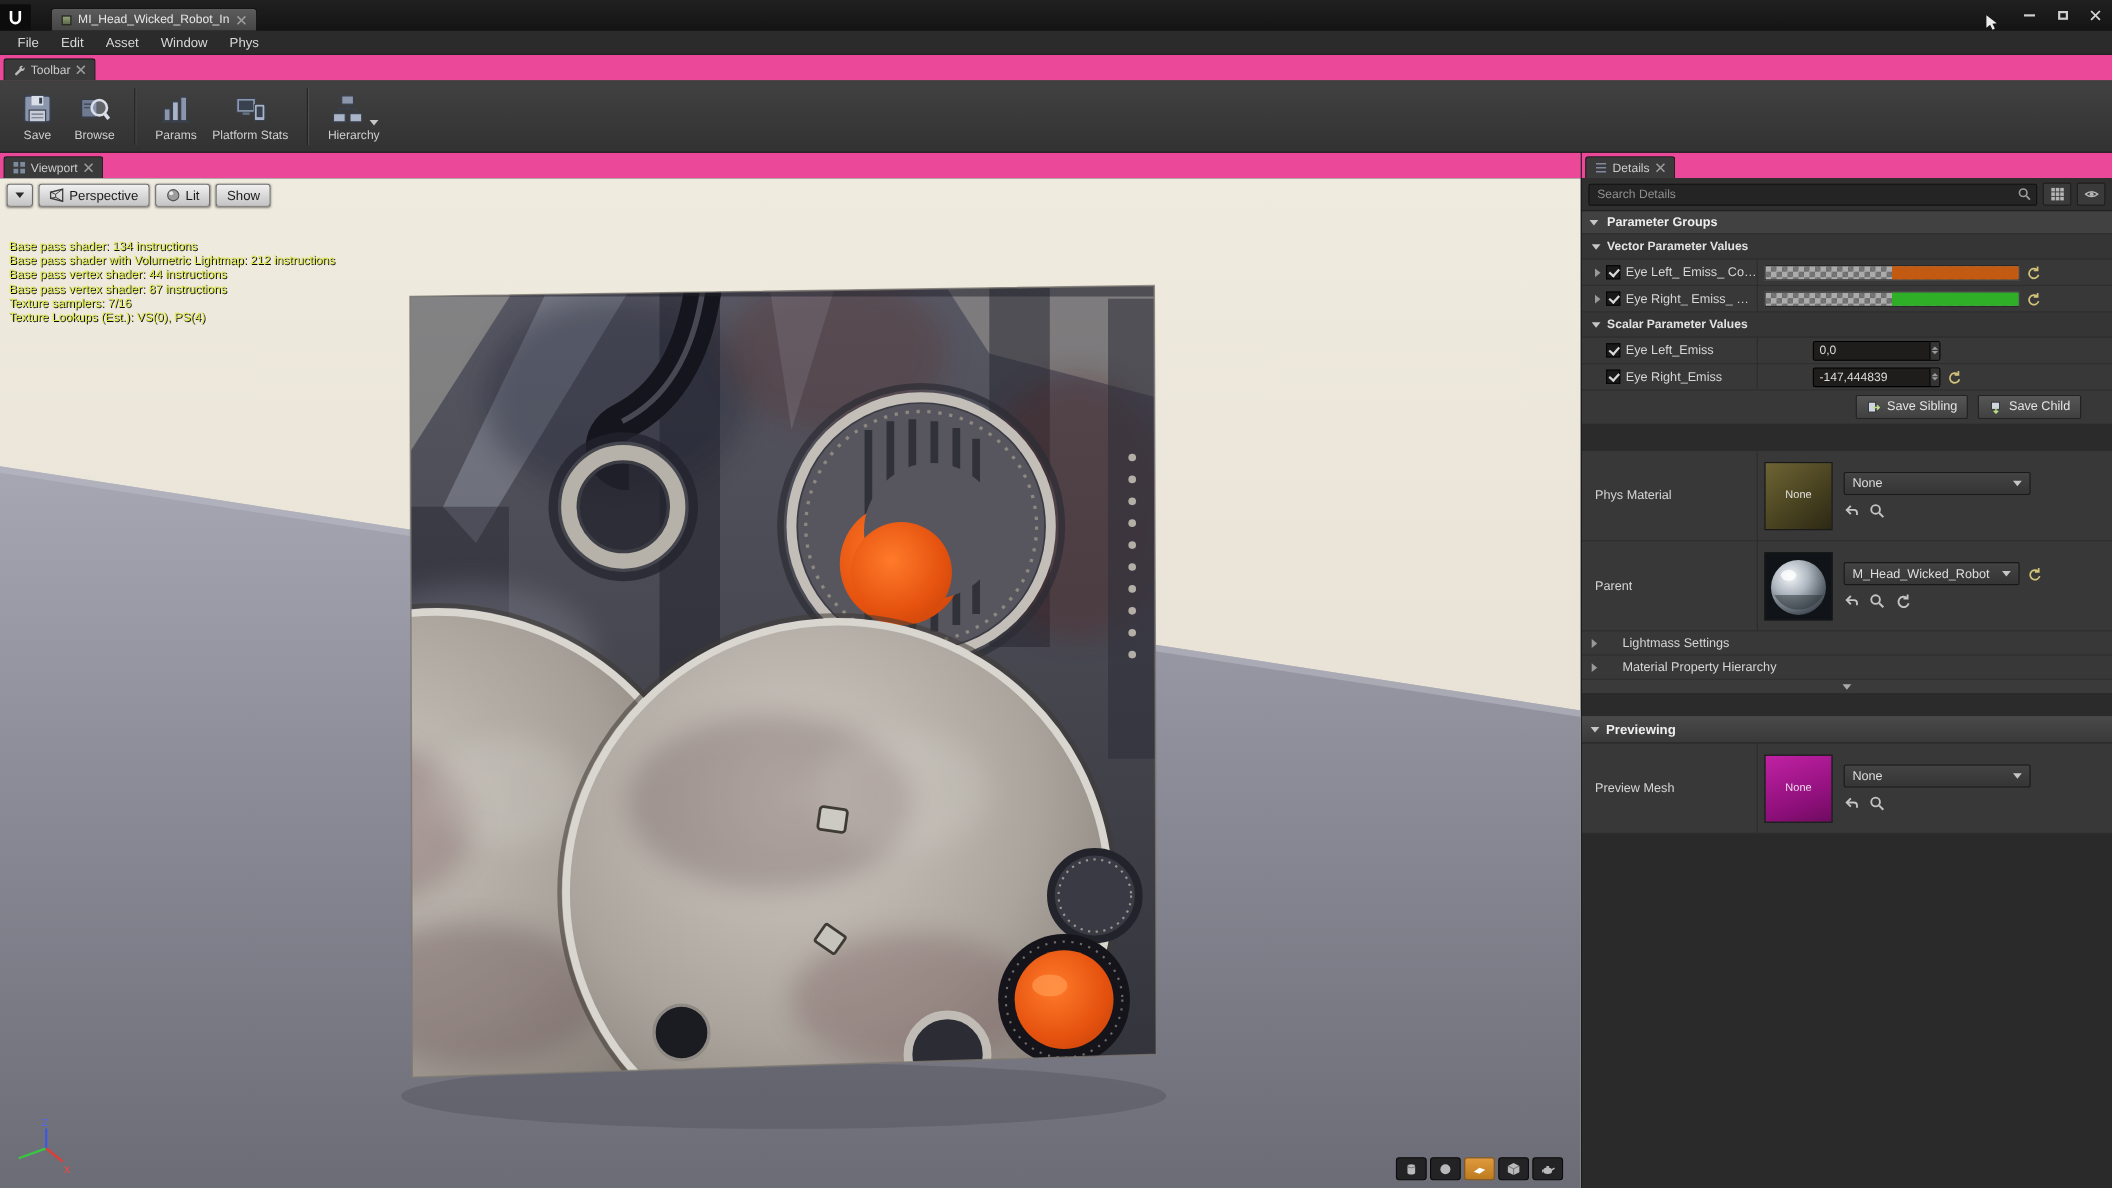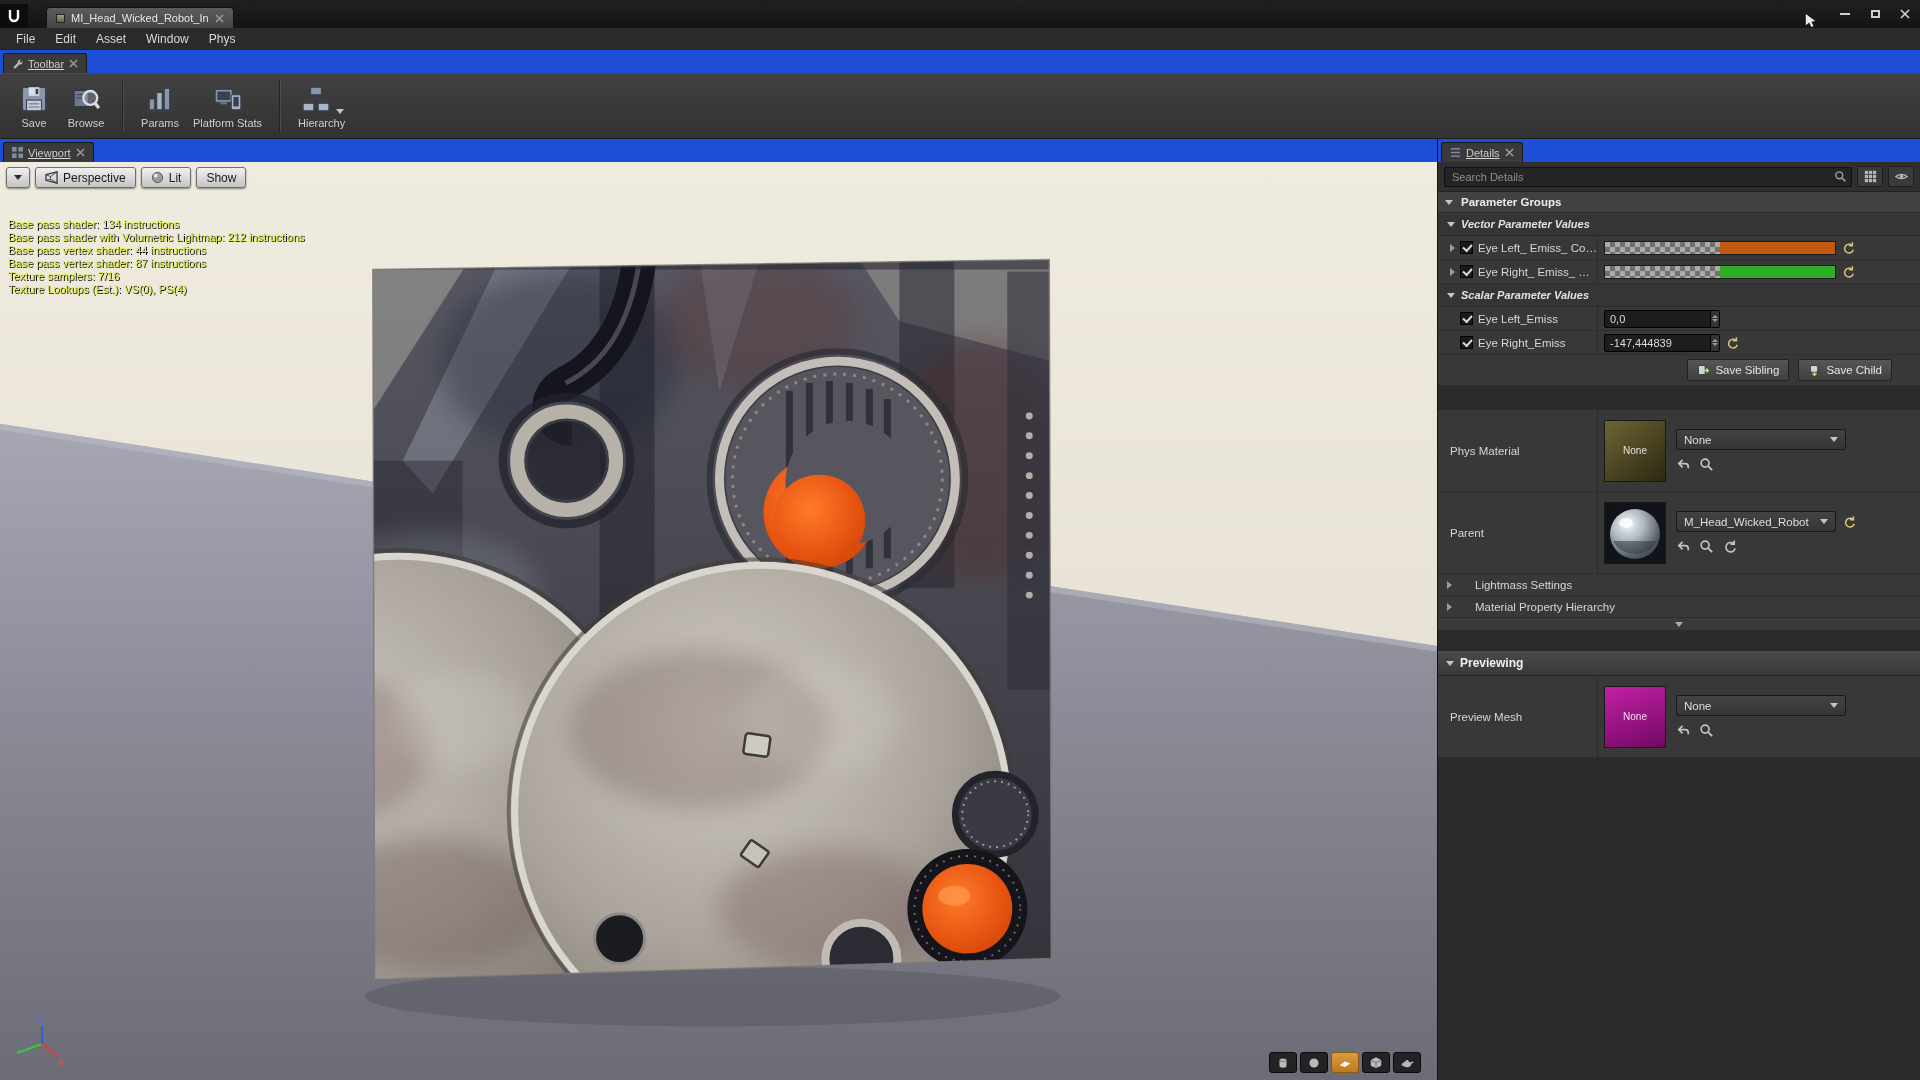--- a/index.html
+++ b/index.html
@@ -19,21 +19,21 @@
   .wc{width:30px;height:100%;display:flex;align-items:center;justify-content:center;}
   .wc-min{width:10px;height:2px;background:#cfcfcf;}
   .wc-max{width:9px;height:8px;border:2px solid #cfcfcf;}
   .wc .xi{width:10px;height:10px;color:#d6d6d6;}
 
   
   .menubar{height:22px;background:#2b2b2b;display:flex;align-items:center;padding-left:6px;border-bottom:1px solid #222;flex:0 0 auto;}
   .menu-item{padding:2px 10px;font-size:12px;color:#d8d8d8;}
 
   
-  .panel-tabs{height:23px;display:flex;align-items:flex-end;background:#1d4ed8;padding-left:3px;flex:0 0 auto;text-decoration:underline;}
+  .panel-tabs{height:23px;display:flex;align-items:flex-end;background:#ec4899;padding-left:3px;flex:0 0 auto;}
   .panel-tab{height:20px;display:flex;align-items:center;gap:5px;padding:0 8px;background:#3a3a3a;border:1px solid #181818;border-bottom:none;border-radius:3px 3px 0 0;color:#cccccc;font-size:11px;white-space:nowrap;}
   .ticon{width:11px;height:11px;flex:0 0 auto;}
 
   
   .toolbar-wrap{background:#2a2a2a;flex:0 0 auto;}
   .toolbar-row{height:66px;background:linear-gradient(#414141,#323232);border-top:1px solid #4a4a4a;border-bottom:1px solid #1c1c1c;display:flex;align-items:center;padding:0 8px;}
   .tbtn{min-width:52px;height:60px;display:flex;flex-direction:column;align-items:center;justify-content:center;gap:3px;color:#cfcfcf;font-size:11px;padding:0 7px;border-radius:3px;}
   .tico{width:32px;height:30px;}
   .tbtn-iconrow{display:flex;align-items:flex-end;gap:4px;}
   .tsep{width:0;height:52px;margin:0 10px;border-left:1px solid #242424;border-right:1px solid #4c4c4c;}
@@ -69,30 +69,30 @@
   .search-mag{position:absolute;right:5px;top:3px;width:13px;height:13px;color:#9c9c9c;}
   .hbtn{width:26px;height:21px;background:#3a3a3a;border:1px solid #1e1e1e;border-radius:2px;display:flex;align-items:center;justify-content:center;color:#b5b5b5;}
   .hbtn svg{width:13px;height:13px;}
 
   .dt-scroll{flex:1;display:flex;flex-direction:column;overflow:hidden;background:#2b2b2b;}
   .drow{display:flex;align-items:center;background:#383838;border-bottom:1px solid #2e2e2e;min-height:24px;font-size:11.5px;color:#d6d6d6;}
   .lbl{width:160px;flex:0 0 160px;display:flex;align-items:center;gap:5px;padding-left:12px;align-self:stretch;border-right:1px solid #2c2c2c;min-width:0;}
   .lbl-text{white-space:nowrap;overflow:hidden;text-overflow:ellipsis;}
   .val{flex:1;display:flex;align-items:center;gap:5px;padding:0 6px;min-width:0;}
   .group-header{height:21px;display:flex;align-items:center;gap:8px;padding-left:7px;background:#414141;border-bottom:1px solid #2b2b2b;color:#ededed;font-weight:bold;font-size:11.5px;flex:0 0 auto;}
-  .subsection{height:23px;display:flex;align-items:center;gap:6px;padding-left:9px;background:#353535;border-bottom:1px solid #2b2b2b;color:#e2e2e2;font-weight:bold;font-size:11px;flex:0 0 auto;font-style:italic;}
+  .subsection{height:23px;display:flex;align-items:center;gap:6px;padding-left:9px;background:#353535;border-bottom:1px solid #2b2b2b;color:#e2e2e2;font-weight:bold;font-size:11px;flex:0 0 auto;}
   .cat-header{height:25px;display:flex;align-items:center;gap:6px;padding-left:8px;background:linear-gradient(#4a4a4a,#393939);border-bottom:1px solid #272727;color:#f0f0f0;font-weight:bold;font-size:12px;flex:0 0 auto;}
 
   .cb{width:13px;height:13px;background:#191919;border:1px solid #050505;position:relative;flex:0 0 auto;}
   .cb.checked::after{content:"";position:absolute;left:2px;top:2px;width:7px;height:4px;border-left:2px solid #dadada;border-bottom:2px solid #dadada;transform:rotate(-48deg);}
 
   .swatch{position:relative;height:14px;flex:0 0 232px;border:1px solid #1b1b1b;background:#ababab;background-image:linear-gradient(45deg,#6f6f6f 25%,transparent 25%,transparent 75%,#6f6f6f 75%),linear-gradient(45deg,#6f6f6f 25%,transparent 25%,transparent 75%,#6f6f6f 75%);background-size:10px 10px;background-position:0 0,5px 5px;}
   .swatch .fill{position:absolute;top:0;right:0;bottom:0;width:50%;}
 
-  .spin{width:116px;height:18px;background:#1e1d1c;border:1px solid #000;border-radius:2px;display:flex;align-items:center;color:#dcdcdc;font-size:11px;flex:0 0 116px;}
+  .spin{width:116px;height:18px;background:#1e1d1c;border:1px solid #000;border-radius:2px;display:flex;align-items:center;color:#dcdcdc;font-size:11px;flex:0 0 116px;margin-left:44px;}
   .spin .valtxt{flex:1;padding:0 5px;white-space:nowrap;overflow:hidden;}
   .knob{width:9px;align-self:stretch;border-left:1px solid #000;background:#343434;display:flex;flex-direction:column;align-items:center;justify-content:center;gap:1px;}
   .mini-tri-u{width:0;height:0;border-left:3px solid transparent;border-right:3px solid transparent;border-bottom:3px solid #9a9a9a;}
   .mini-tri-d{width:0;height:0;border-left:3px solid transparent;border-right:3px solid transparent;border-top:3px solid #9a9a9a;}
 
   .ico{display:block;}
   .reset{width:14px;height:14px;color:#d2c179;flex:0 0 auto;}
   .mib{width:15px;height:15px;color:#c4c4c4;}
   .save-row{justify-content:flex-end;gap:9px;padding-right:28px;height:31px;flex:0 0 auto;}
   .ue-btn{height:22px;display:flex;align-items:center;gap:5px;padding:0 9px;background:linear-gradient(#565656,#404040);border:1px solid #222;border-radius:2px;color:#e5e5e5;font-size:11.5px;font-family:inherit;}

